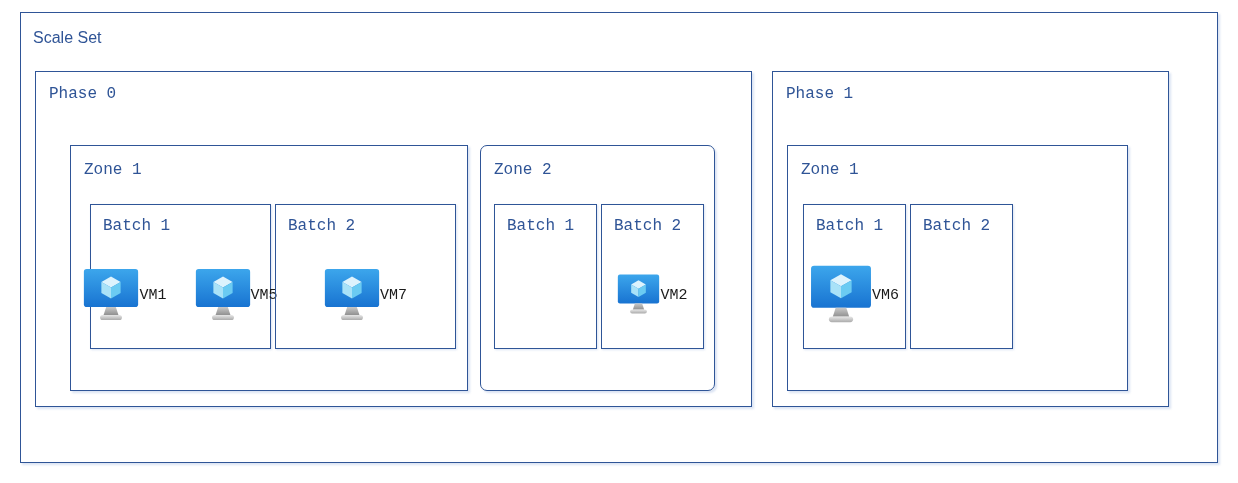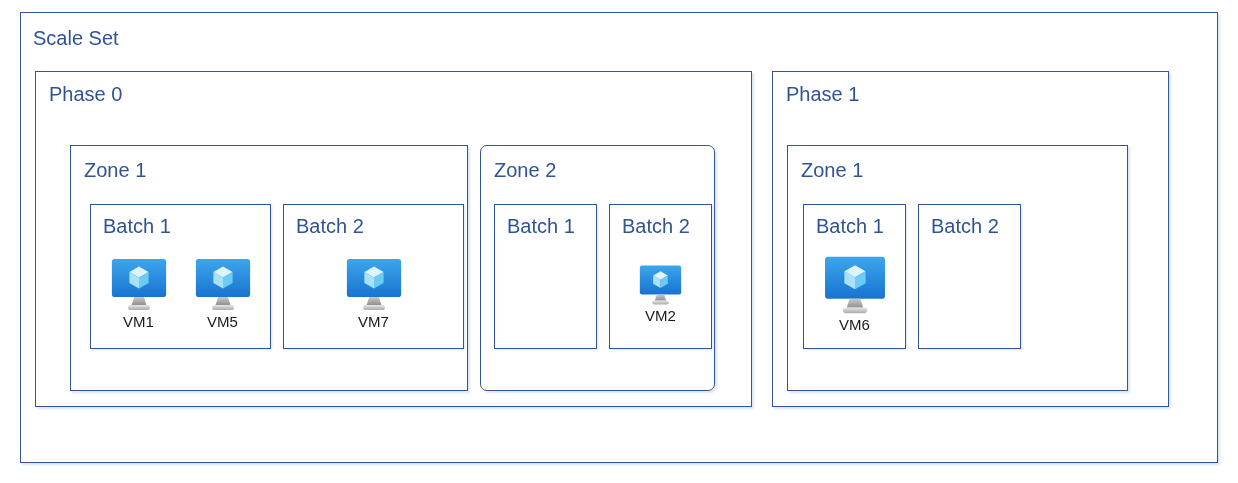--- a/index.html
+++ b/index.html
@@ -17,59 +17,59 @@
   }
   .canvas{position:absolute;inset:0;}
   .box{
     border:1.5px solid var(--border);
     box-sizing:border-box;
     background:transparent;
     box-shadow:2px 2px 2px rgba(178,195,228,0.45);
   }
   .box-label{
     color:var(--heading);
-    font-size:20px;
+    font-size:16px;
     line-height:24px;
     white-space:nowrap;
   }
   .scale-set-box{
     position:absolute;left:20px;top:12px;
     width:1198px;height:451px;
   }
   .scale-set-box > .box-label{margin:13px 0 0 12px;}
   .phases-row{display:flex;gap:20px;margin:21px 0 0 14px;}
-  .phase{height:336px;}
+  .phase{height:336px;font-family:Liberation Mono, monospace;}
   .phase-0{width:717px;}
   .phase-1{width:397px;}
   .phase > .box-label{margin:10px 0 0 13px;}
   .zones{display:flex;margin-top:23px;}
   .phase-0 .zones{margin-left:34px;gap:12px;}
   .phase-1 .zones{margin-left:14px;}
   .zone{height:246px;margin-top:16px;}
   .zone-p0-0{width:398px;}
   .zone-p0-1{width:235px;border-radius:7px;}
   .zone-p1-0{width:341px;}
   .zone > .box-label{margin:12px 0 0 13px;}
-  .batches{display:flex;gap:12px;margin-top:22px;}
+  .batches{display:flex;gap:4px;margin-top:22px;}
   .zone-p0-0 .batches{margin-left:19px;}
   .zone-p0-1 .batches{margin-left:13px;}
   .zone-p1-0 .batches{margin-left:15px;}
   .batch{
     height:145px;
     display:flex;flex-direction:column;
     box-shadow:1px 1px 2px rgba(178,195,228,0.45);
   }
   .batch--wide{width:181px;}
   .batch--narrow{width:103px;}
   .batch > .box-label{margin:9px 0 0 12px;}
   .vms{
     flex:1;display:flex;align-items:center;justify-content:center;
     gap:28px;padding:6px 2px 4px 2px;
   }
-  .vm{display:flex;flex-direction:column;align-items:center;}
+  .vm{display:flex;flex-direction:row;align-items:center;}
   .vm-name{
     font-size:15px;color:var(--vmlabel);
     margin-top:2px;line-height:17px;
   }
   .vm--md svg{width:56px;height:53px;}
   .vm--sm svg{width:43px;height:40px;}
   .vm--lg svg{width:62px;height:58px;}
   .svg-defs{position:absolute;width:0;height:0;overflow:hidden;}
 </style>
 </head>

